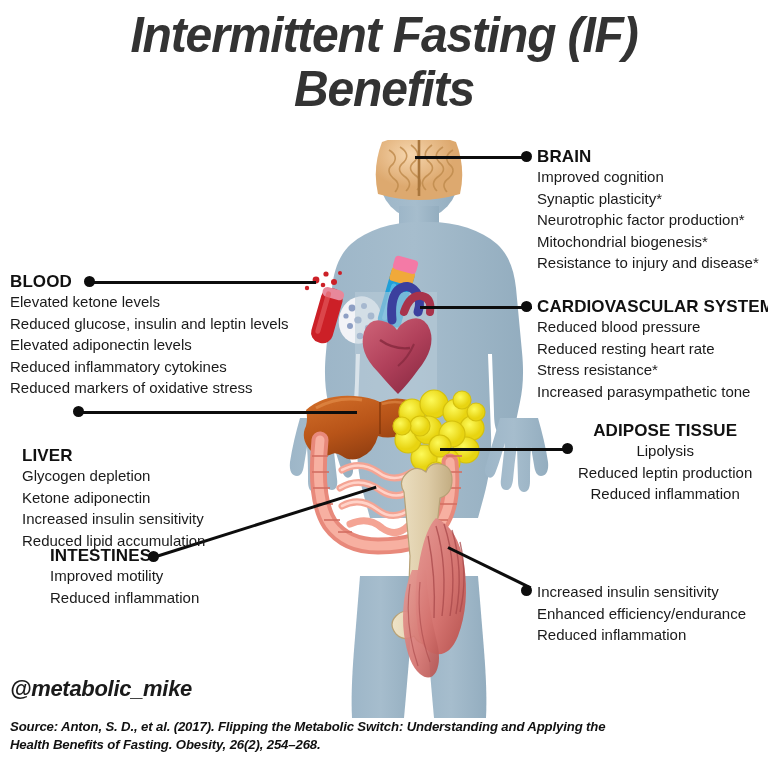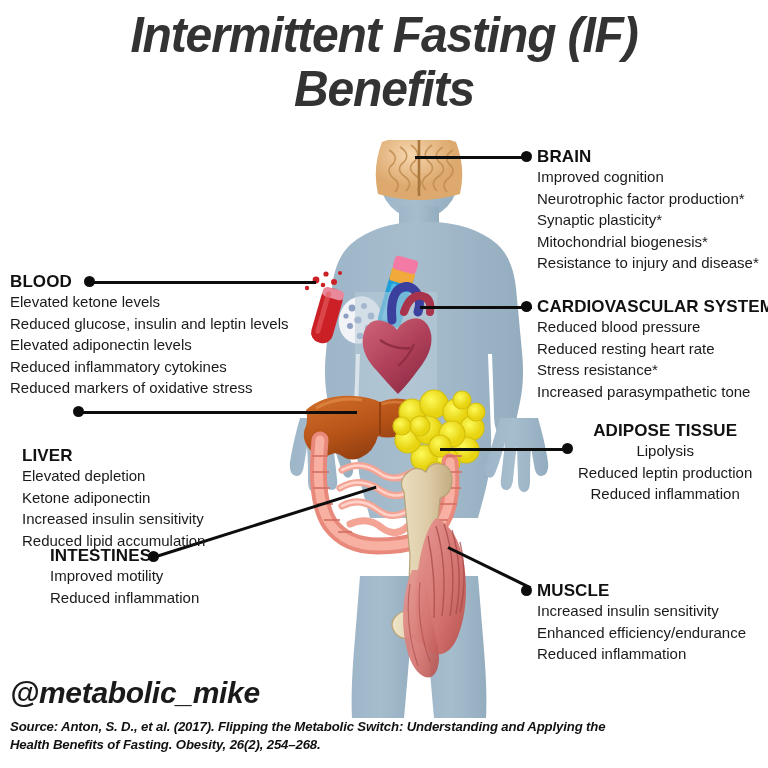--- a/index.html
+++ b/index.html
@@ -74,21 +74,21 @@
     position: absolute;
     left: 276px; top: 140px;
     width: 286px; height: 580px;
     pointer-events: none;
   }
 
   
   .handle {
     position: absolute;
     left: 10px; top: 676px;
-    font-size: 30px;
+    font-size: 22px;
     font-weight: bold;
     font-style: italic;
     color: #1a1a1a;
     letter-spacing: -0.3px;
   }
   .source {
     position: absolute;
     left: 10px; top: 718px;
     width: 742px;
     font-size: 13.2px;
@@ -437,22 +437,22 @@
 
   <div class="lead" style="left:153px; top:556px; width:234px; transform: rotate(-17.5deg);"></div>
   <div class="dot" style="left:148px; top:551px;"></div>
 
   <div class="lead" style="left:448px; top:546px; width:92px; transform: rotate(26deg);"></div>
   <div class="dot" style="left:521px; top:585px;"></div>
 
   <div class="callout" style="left:537px; top:147px;">
     <div class="hd">BRAIN</div>
     <div class="li">Improved cognition</div>
+    <div class="li">Synaptic plasticity*</div>
     <div class="li">Neurotrophic factor production*</div>
-    <div class="li">Synaptic plasticity*</div>
     <div class="li">Mitochondrial biogenesis*</div>
     <div class="li">Resistance to injury and disease*</div>
   </div>
 
   <div class="callout" style="left:10px; top:272px;">
     <div class="hd">BLOOD</div>
     <div class="li">Elevated ketone levels</div>
     <div class="li">Reduced glucose, insulin and leptin levels</div>
     <div class="li">Elevated adiponectin levels</div>
     <div class="li">Reduced inflammatory cytokines</div>
@@ -462,41 +462,40 @@
   <div class="callout" style="left:537px; top:297px;">
     <div class="hd">CARDIOVASCULAR SYSTEM</div>
     <div class="li">Reduced blood pressure</div>
     <div class="li">Reduced resting heart rate</div>
     <div class="li">Stress resistance*</div>
     <div class="li">Increased parasympathetic tone</div>
   </div>
 
   <div class="callout" style="left:22px; top:402px;margin-top:44px;">
     <div class="hd">LIVER</div>
-    <div class="li">Elevated depletion</div>
+    <div class="li">Glycogen depletion</div>
     <div class="li">Ketone adiponectin</div>
     <div class="li">Increased insulin sensitivity</div>
     <div class="li">Reduced lipid accumulation</div>
   </div>
 
   <div class="callout" style="left:578px; top:421px;text-align:center;">
     <div class="hd">ADIPOSE TISSUE</div>
     <div class="li">Lipolysis</div>
     <div class="li">Reduced leptin production</div>
     <div class="li">Reduced inflammation</div>
   </div>
 
   <div class="callout" style="left:50px; top:546px;">
     <div class="hd">INTESTINES</div>
     <div class="li">Improved motility</div>
     <div class="li">Reduced inflammation</div>
   </div>
 
   <div class="callout" style="left:537px; top:581px;">
-    <div class="hd">MUSCLE</div>
     <div class="li">Increased insulin sensitivity</div>
     <div class="li">Enhanced efficiency/endurance</div>
     <div class="li">Reduced inflammation</div>
   </div>
 
   <div class="handle">@metabolic_mike</div>
   <div class="source">Source: Anton, S. D.,  et al. (2017). Flipping the Metabolic Switch: Understanding and Applying the
 Health Benefits of Fasting. Obesity, 26(2), 254–268.</div>
 
 </div>

